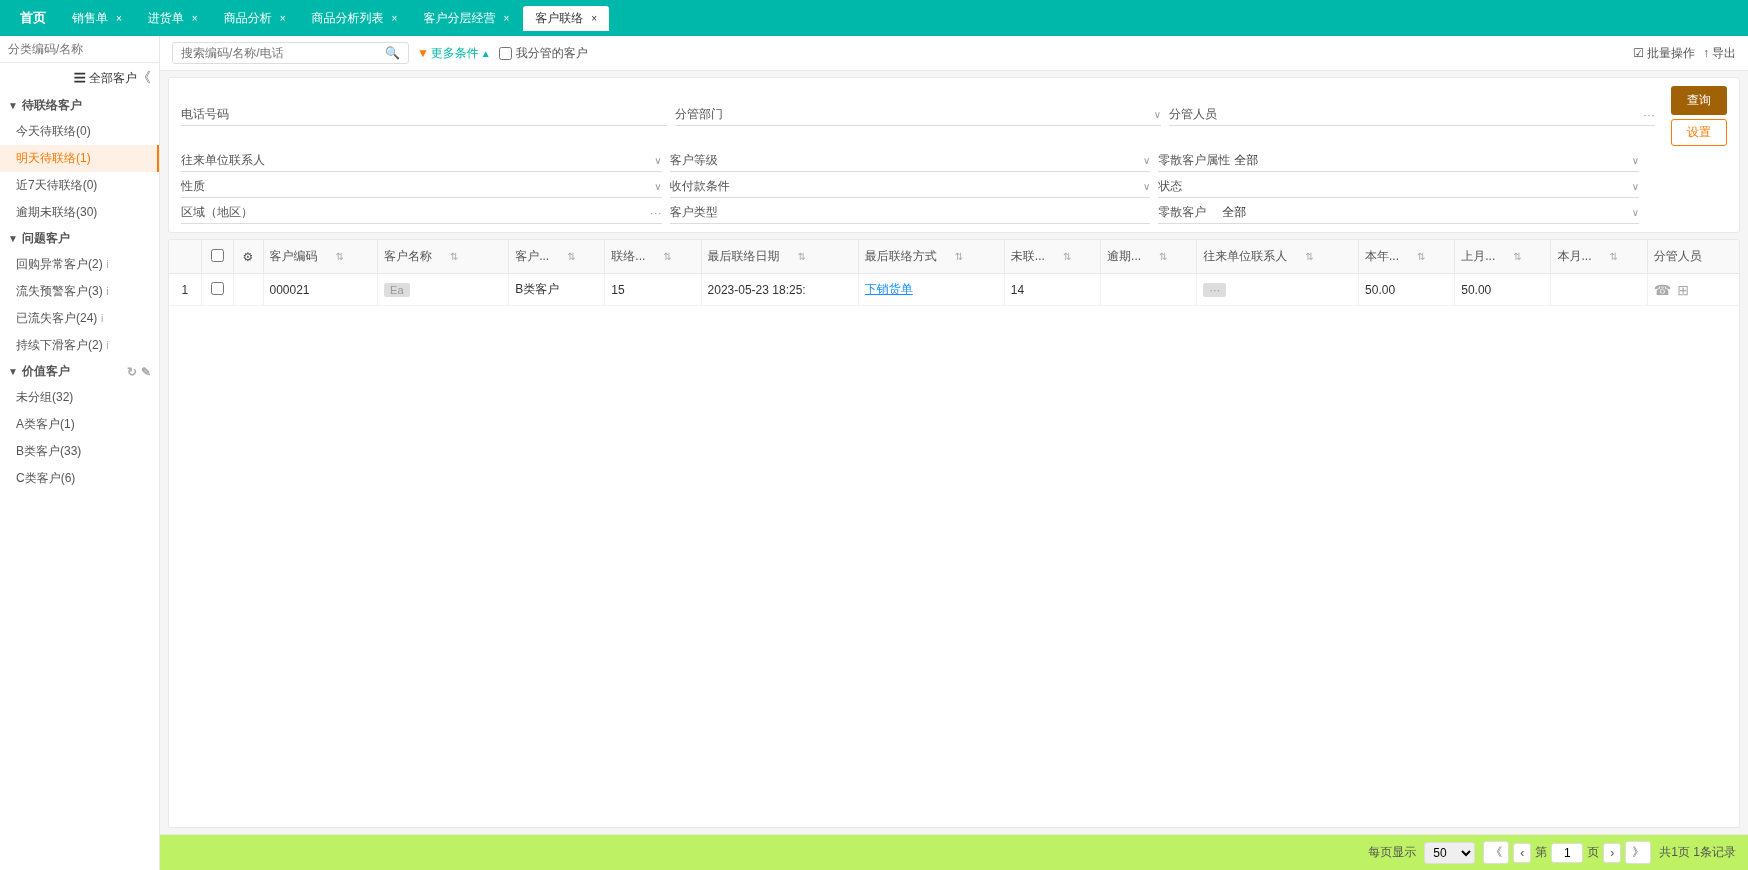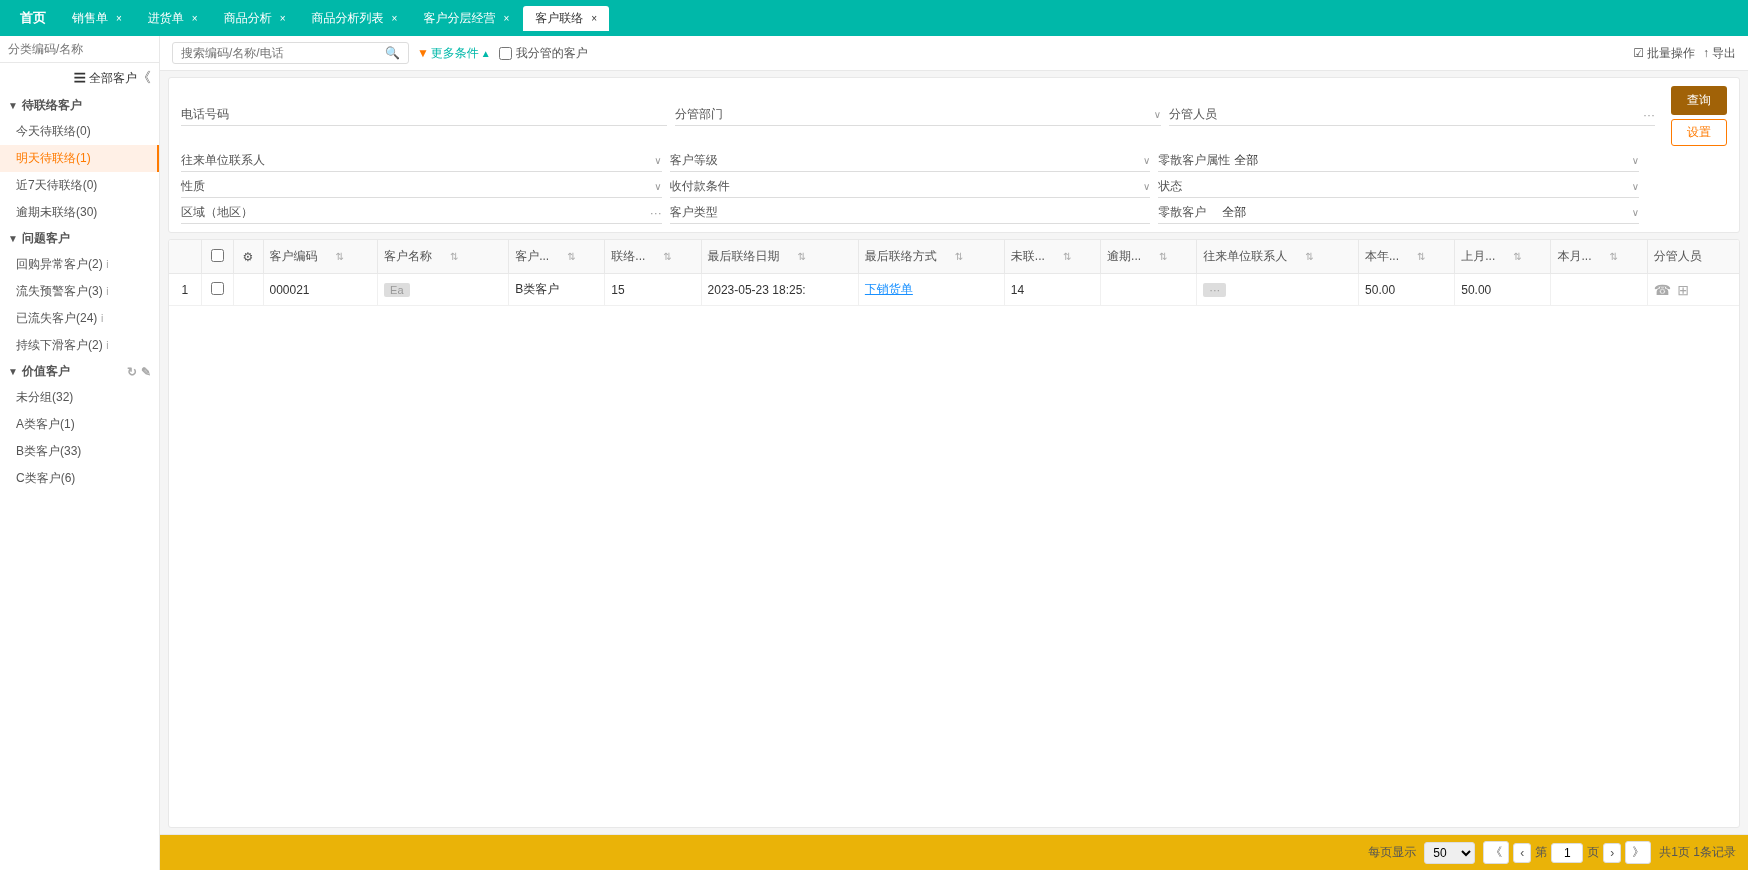--- a/index.html
+++ b/index.html
@@ -256,21 +256,21 @@
     .sort-icon { color: #aaa; font-size: 10px; }
     .link-text { color: #1890ff; cursor: pointer; text-decoration: underline; }
 
     
     .table-footer {
       display: flex;
       align-items: center;
       justify-content: flex-end;
       padding: 6px 12px;
       border-top: 1px solid #e8e8e8;
-      background: #eab308;
+      background: #bef264;
       gap: 8px;
       font-size: 12px;
       color: #555;
     }
     .page-select {
       border: 1px solid #ddd;
       border-radius: 3px;
       padding: 2px 4px;
       font-size: 12px;
     }

